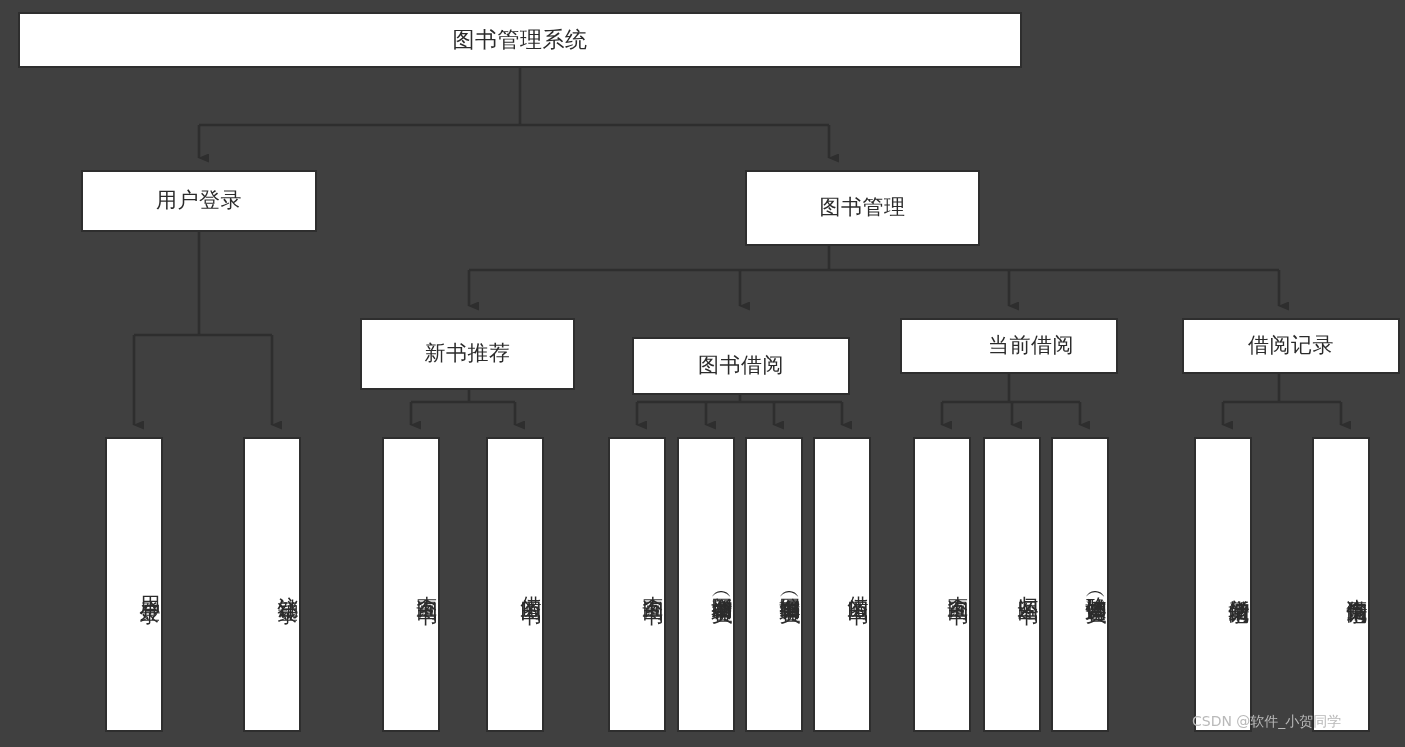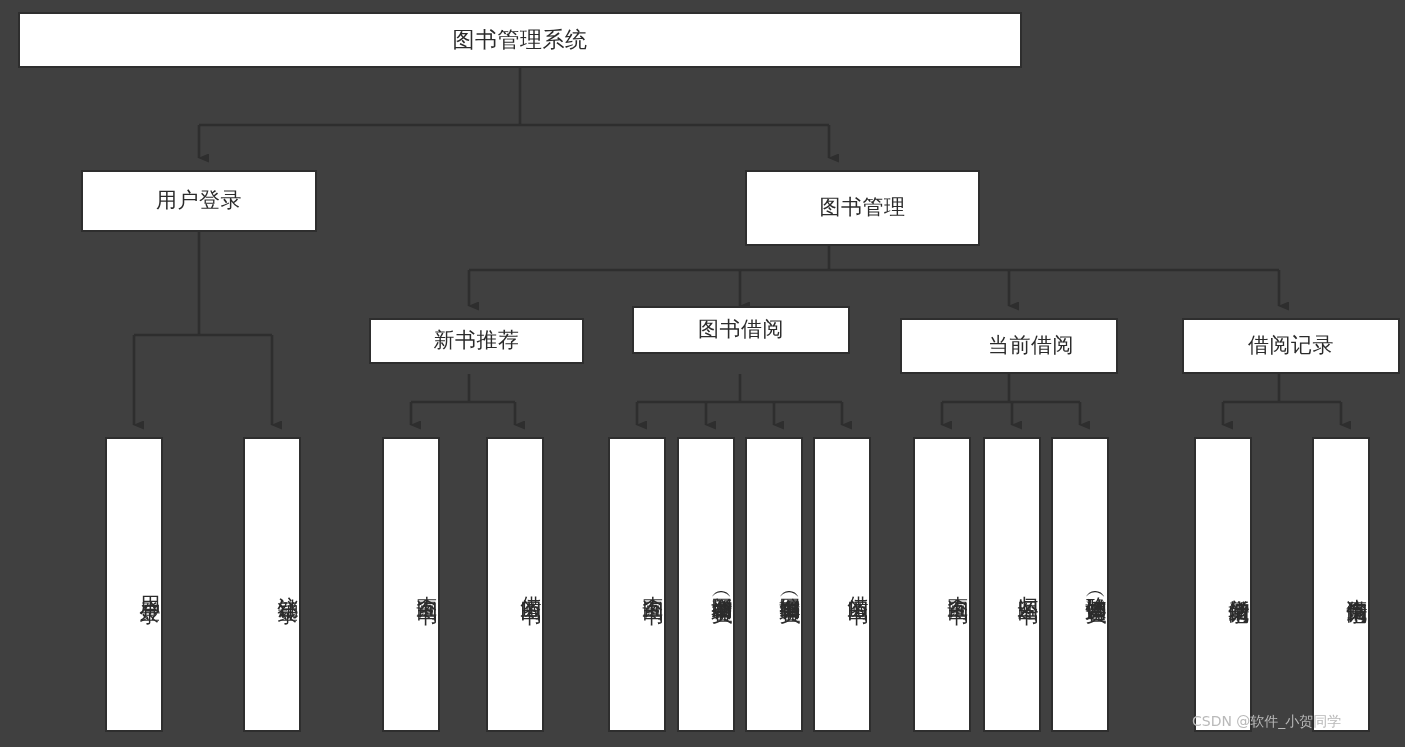--- a/index.html
+++ b/index.html
@@ -132,24 +132,24 @@
     <span class="node-label">图书管理系统</span>
   </div>
 
   <div class="node horizontal" style="left:81px; top:170px; width:236px; height:62px;">
     <span class="node-label">用户登录</span>
   </div>
   <div class="node horizontal" style="left:712px; top:170px; width:235px; height:76px;margin-left:33px;">
     <span class="node-label">图书管理</span>
   </div>
 
-  <div class="node horizontal" style="left:369px; top:318px; width:215px; height:46px;">
+  <div class="node horizontal" style="left:360px; top:318px; width:215px; height:72px;">
     <span class="node-label">新书推荐</span>
   </div>
-  <div class="node horizontal" style="left:632px; top:306px; width:218px; height:48px;">
+  <div class="node horizontal" style="left:632px; top:337px; width:218px; height:58px;">
     <span class="node-label">图书借阅</span>
   </div>
   <div class="node horizontal" style="left:900px; top:318px; width:218px; height:56px;padding-left:44px;">
     <span class="node-label">当前借阅</span>
   </div>
   <div class="node horizontal" style="left:1170px; top:318px; width:218px; height:56px;margin-left:12px;">
     <span class="node-label">借阅记录</span>
   </div>
 
   <div class="node vertical" style="left:105px; top:437px; width:58px; height:295px;">

